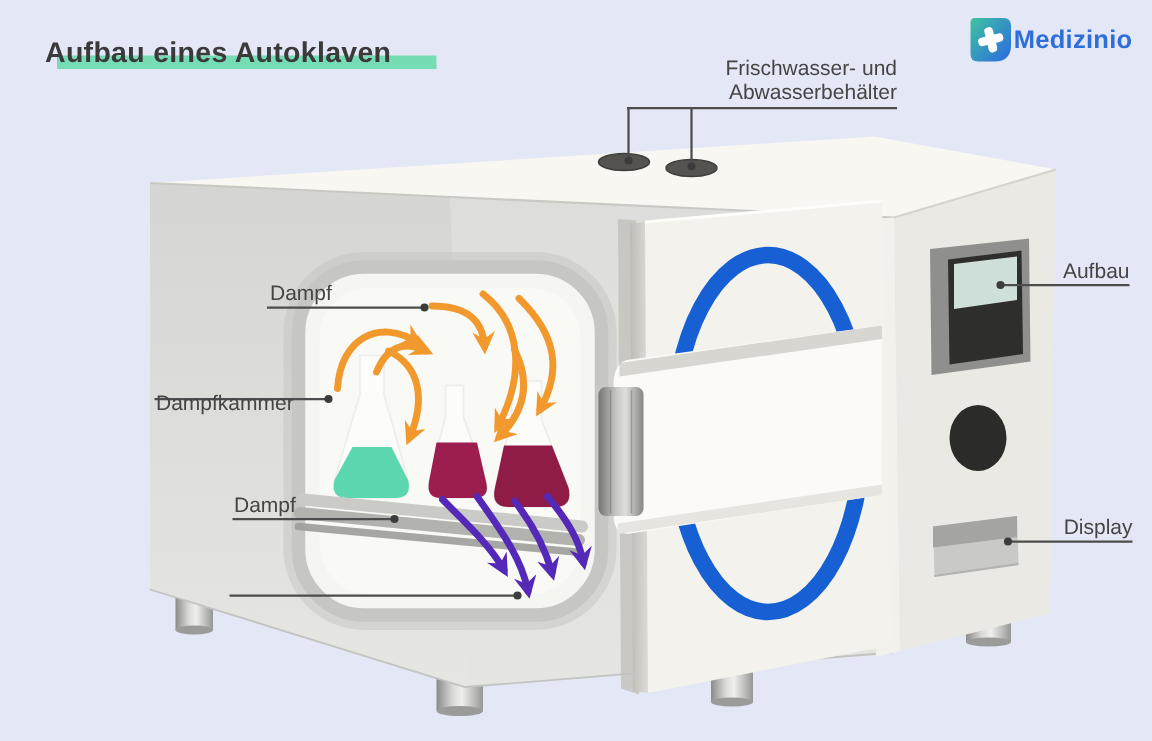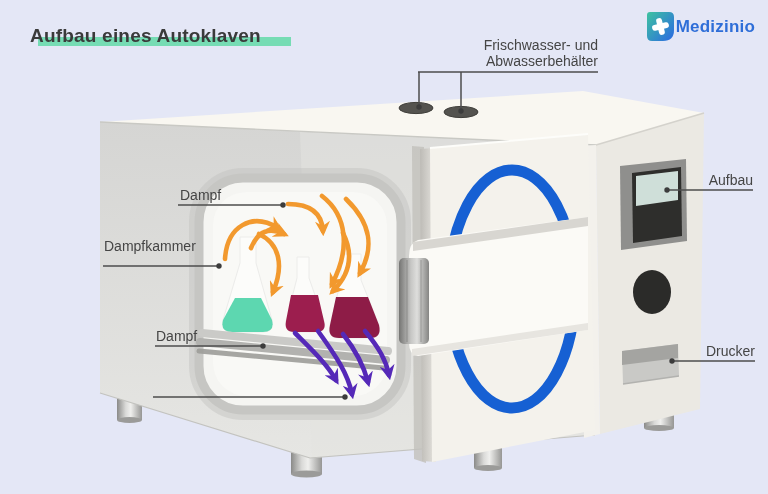--- a/index.html
+++ b/index.html
@@ -210,26 +210,26 @@
     <span class="brand-name">Medizinio</span>
   </div>
 
   <div class="lbl ta-r" style="right:170px;top:37px">
     <span>Frischwasser- und</span>
     <span>Abwasserbehälter</span>
   </div>
   <div class="lbl" style="left:180px;top:187px">
     <span>Dampf</span>
   </div>
-  <div class="lbl" style="left:104px;top:238px">
+  <div class="lbl" style="left:104px;top:260px">
     <span>Dampfkammer</span>
   </div>
   <div class="lbl" style="left:156px;top:328px">
     <span>Dampf</span>
   </div>
   <div class="lbl" style="right:15px;top:172px">
     <span>Aufbau</span>
   </div>
   <div class="lbl" style="right:13px;top:343px">
-    <span>Drucker</span>
+    <span>Display</span>
   </div>
 
 </div>
 
 </body></html>

